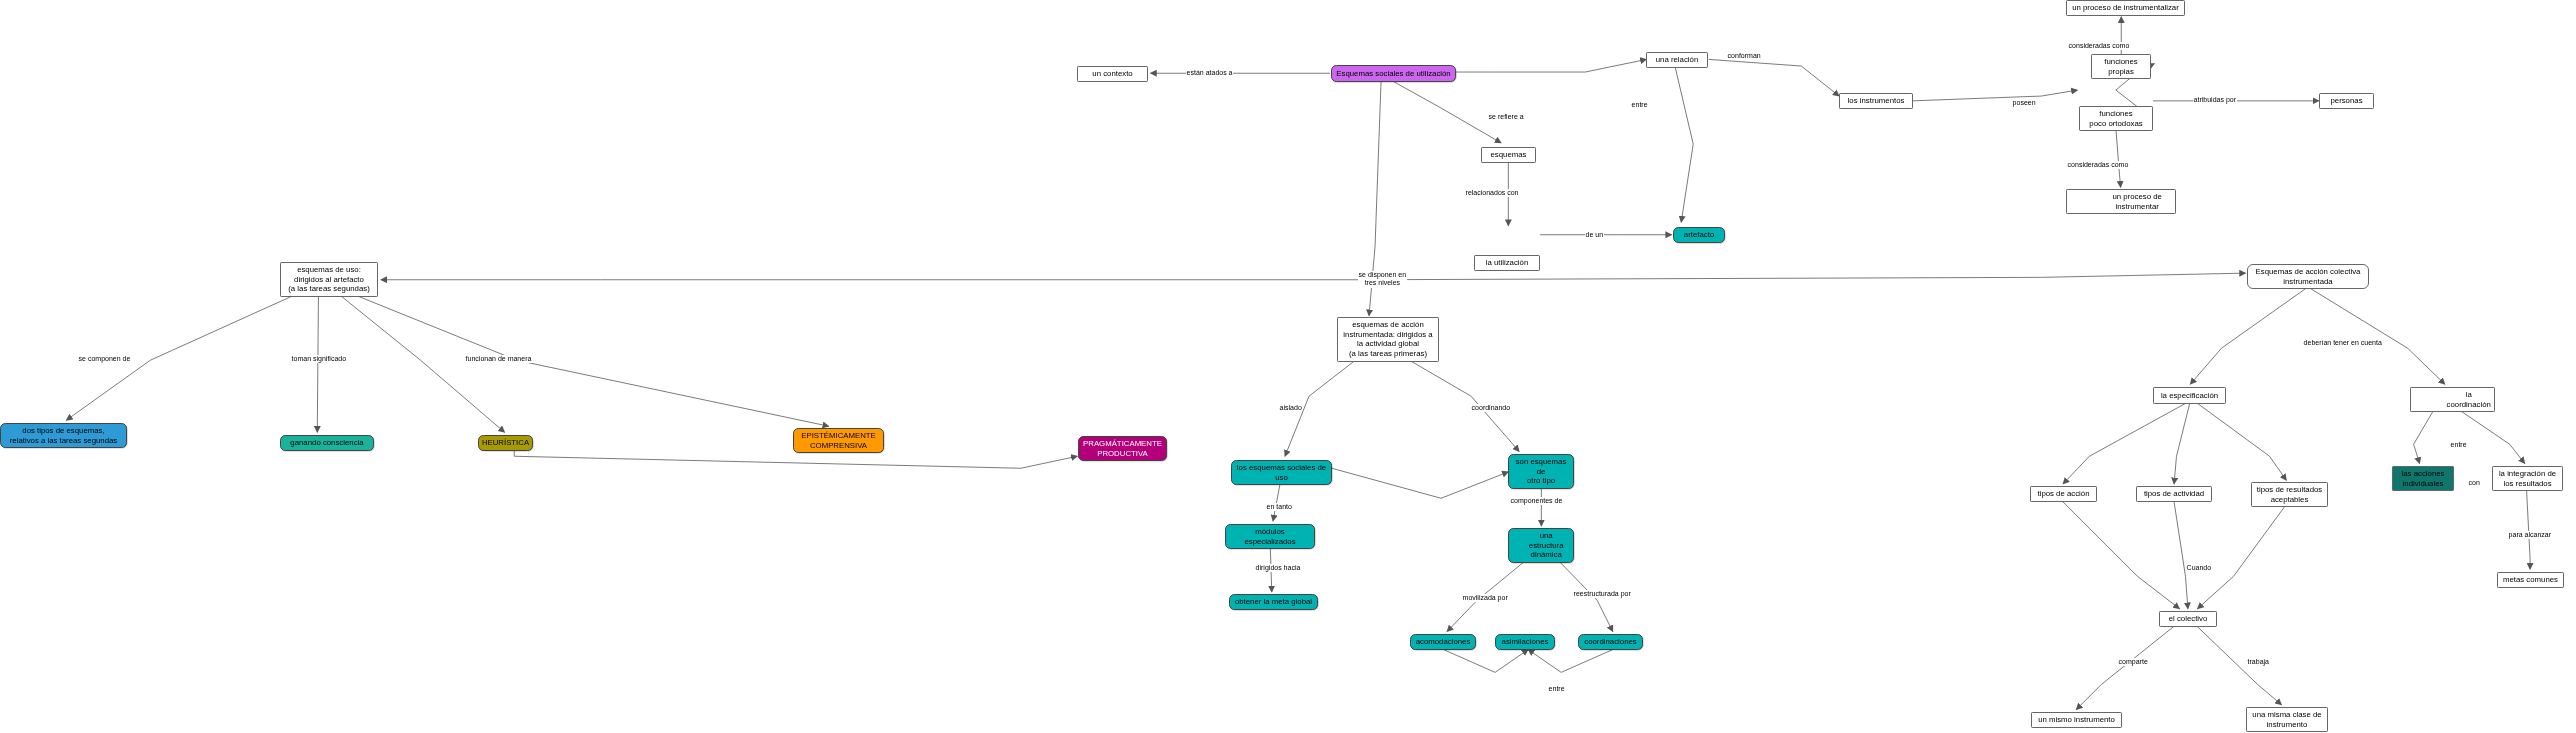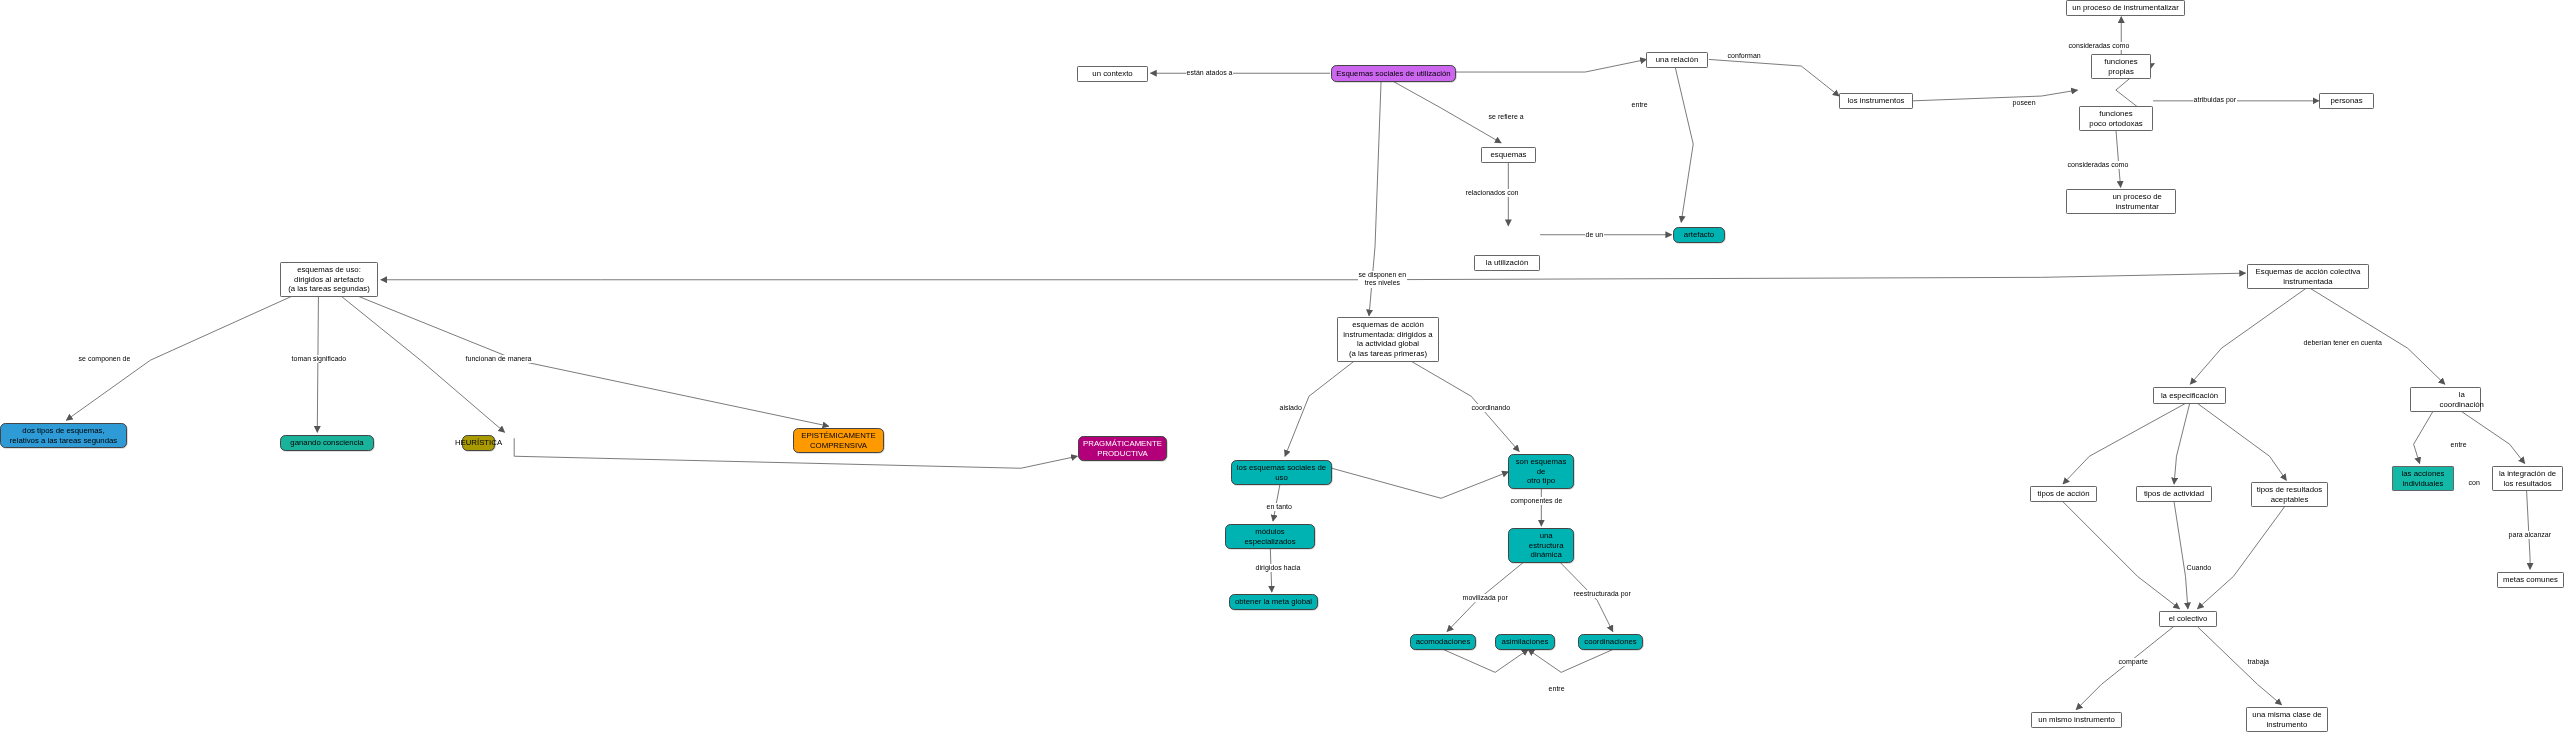--- a/index.html
+++ b/index.html
@@ -130,51 +130,51 @@
     <div class="node" style="left: 2079px; top: 106px; width: 74px; min-height: 23px; background: rgb(255, 255, 255); color: rgb(0, 0, 0);">funciones
 poco ortodoxas</div>
     <div class="node" style="left: 2319px; top: 93px; width: 55px; min-height: 15.6px; background: rgb(255, 255, 255); color: rgb(0, 0, 0);">personas</div>
     <div class="node" style="left: 2066px; top: 189px; width: 110px; min-height: 15.6px; background: rgb(255, 255, 255); color: rgb(0, 0, 0); padding-left: 36px;">un proceso de instrumentar</div>
     <div class="node" style="left: 1481px; top: 147px; width: 55px; min-height: 15.6px; background: rgb(255, 255, 255); color: rgb(0, 0, 0);">esquemas</div>
     <div class="node" style="left: 1474px; top: 227px; width: 66px; min-height: 15.6px; background: rgb(255, 255, 255); color: rgb(0, 0, 0); margin-top: 28px;">la utilización</div>
     <div class="node rounded colored" style="left: 1673px; top: 227px; width: 52px; min-height: 15.6px; background: rgb(0, 179, 179); color: rgb(0, 0, 0);">artefacto</div>
     <div class="node" style="left: 280px; top: 262px; width: 98px; min-height: 30px; background: rgb(255, 255, 255); color: rgb(0, 0, 0);">esquemas de uso:
 dirigidos al artefacto
 (a las tareas segundas)</div>
-    <div class="node" style="left: 2247px; top: 264px; width: 122px; min-height: 23px; background: rgb(255, 255, 255); color: rgb(0, 0, 0);">Esquemas de acción colectiva
+    <div class="node" style="left: 2247px; top: 264px; width: 122px; min-height: 23px; background: rgb(255, 255, 255); color: rgb(0, 0, 0); border-radius: 6px;">Esquemas de acción colectiva
 instrumentada</div>
     <div class="node" style="left: 1337px; top: 317px; width: 102px; min-height: 37px; background: rgb(255, 255, 255); color: rgb(0, 0, 0);">esquemas de acción
 instrumentada: dirigidos a
 la actividad global
 (a las tareas primeras)</div>
     <div class="node rounded colored" style="left: 0px; top: 423px; width: 127px; min-height: 24px; background: rgb(46, 155, 214); color: rgb(0, 0, 0);">dos tipos de esquemas,
 relativos a las tareas segundas</div>
     <div class="node rounded colored" style="left: 280px; top: 435px; width: 94px; min-height: 15.6px; background: rgb(25, 179, 155); color: rgb(0, 0, 0);">ganando consciencia</div>
-    <div class="node rounded colored" style="left: 462px; top: 435px; width: 33px; min-height: 15.6px; background: rgb(168, 154, 0); color: rgb(0, 0, 0);">HEURÍSTICA</div>
+    <div class="node rounded colored" style="left: 478px; top: 435px; width: 55px; min-height: 15.6px; background: rgb(168, 154, 0); color: rgb(0, 0, 0);">HEURÍSTICA</div>
     <div class="node rounded colored" style="left: 793px; top: 428px; width: 91px; min-height: 25px; background: rgb(255, 153, 0); color: rgb(0, 0, 0);">EPISTÉMICAMENTE
 COMPRENSIVA</div>
     <div class="node rounded colored" style="left: 1078px; top: 436px; width: 89px; min-height: 23px; background: rgb(179, 0, 122); color: rgb(255, 255, 255);">PRAGMÁTICAMENTE
 PRODUCTIVA</div>
     <div class="node rounded colored" style="left: 1231px; top: 460px; width: 101px; min-height: 17px; background: rgb(0, 179, 179); color: rgb(0, 0, 0);">los esquemas sociales de uso</div>
     <div class="node rounded colored" style="left: 1508px; top: 454px; width: 66px; min-height: 23px; background: rgb(0, 179, 179); color: rgb(0, 0, 0);">son esquemas de
 otro tipo</div>
     <div class="node rounded colored" style="left: 1225px; top: 524px; width: 90px; min-height: 15.6px; background: rgb(0, 179, 179); color: rgb(0, 0, 0);">módulos especializados</div>
     <div class="node rounded colored" style="left: 1508px; top: 528px; width: 66px; min-height: 23px; background: rgb(0, 179, 179); color: rgb(0, 0, 0); padding-left: 14px;">una estructura
 dinámica</div>
     <div class="node rounded colored" style="left: 1229px; top: 594px; width: 89px; min-height: 15.6px; background: rgb(0, 179, 179); color: rgb(0, 0, 0);">obtener la meta global</div>
     <div class="node rounded colored" style="left: 1410px; top: 634px; width: 66px; min-height: 15.6px; background: rgb(0, 179, 179); color: rgb(0, 0, 0);">acomodaciones</div>
     <div class="node rounded colored" style="left: 1495px; top: 634px; width: 60px; min-height: 15.6px; background: rgb(0, 179, 179); color: rgb(0, 0, 0);">asimilaciones</div>
     <div class="node rounded colored" style="left: 1578px; top: 634px; width: 65px; min-height: 15.6px; background: rgb(0, 179, 179); color: rgb(0, 0, 0);">coordinaciones</div>
     <div class="node" style="left: 2153px; top: 387px; width: 73px; min-height: 17px; background: rgb(255, 255, 255); color: rgb(0, 0, 0);">la especificación</div>
-    <div class="node" style="left: 2410px; top: 387px; width: 71px; min-height: 17px; background: rgb(255, 255, 255); color: rgb(0, 0, 0); padding-left: 36px;">la coordinación</div>
+    <div class="node" style="left: 2410px; top: 387px; width: 85px; min-height: 17px; background: rgb(255, 255, 255); color: rgb(0, 0, 0); padding-left: 36px;">la coordinación</div>
     <div class="node" style="left: 2030px; top: 486px; width: 67px; min-height: 15.6px; background: rgb(255, 255, 255); color: rgb(0, 0, 0);">tipos de acción</div>
     <div class="node" style="left: 2136px; top: 486px; width: 76px; min-height: 15.6px; background: rgb(255, 255, 255); color: rgb(0, 0, 0);">tipos de actividad</div>
     <div class="node" style="left: 2251px; top: 482px; width: 77px; min-height: 23px; background: rgb(255, 255, 255); color: rgb(0, 0, 0);">tipos de resultados
 aceptables</div>
-    <div class="node" style="left: 2392px; top: 466px; width: 62px; min-height: 23px; background: #14b8a6; color: rgb(0, 0, 0);">las acciones
+    <div class="node" style="left: 2392px; top: 466px; width: 62px; min-height: 23px; background: #0f766e; color: rgb(0, 0, 0);">las acciones
 individuales</div>
     <div class="node" style="left: 2492px; top: 466px; width: 71px; min-height: 23px; background: rgb(255, 255, 255); color: rgb(0, 0, 0);">la integración de
 los resultados</div>
     <div class="node" style="left: 2159px; top: 611px; width: 58px; min-height: 15.6px; background: rgb(255, 255, 255); color: rgb(0, 0, 0);">el colectivo</div>
     <div class="node" style="left: 2497px; top: 572px; width: 67px; min-height: 15.6px; background: rgb(255, 255, 255); color: rgb(0, 0, 0);">metas comunes</div>
     <div class="node" style="left: 2031px; top: 712px; width: 91px; min-height: 15.6px; background: rgb(255, 255, 255); color: rgb(0, 0, 0);">un mismo instrumento</div>
     <div class="node" style="left: 2246px; top: 707px; width: 82px; min-height: 23px; background: rgb(255, 255, 255); color: rgb(0, 0, 0);">una misma clase de
 instrumento</div>
     <div class="edge-label" style="left: 1186px; top: 69px;">están atados a</div>
     <div class="edge-label" style="left: 1727px; top: 52px;">conforman</div>

